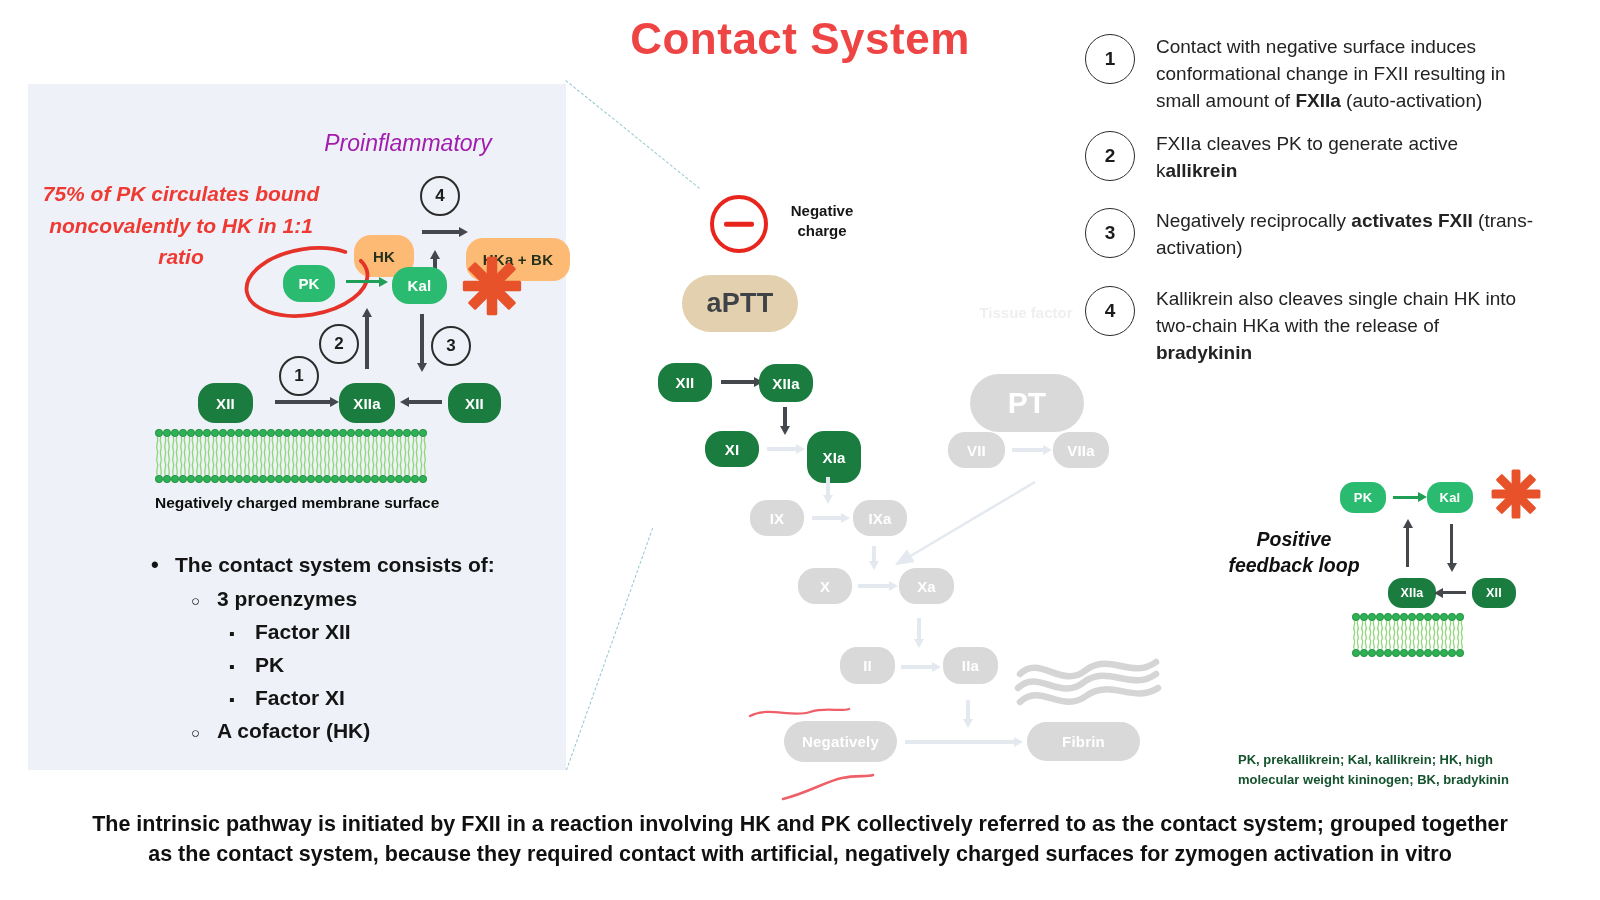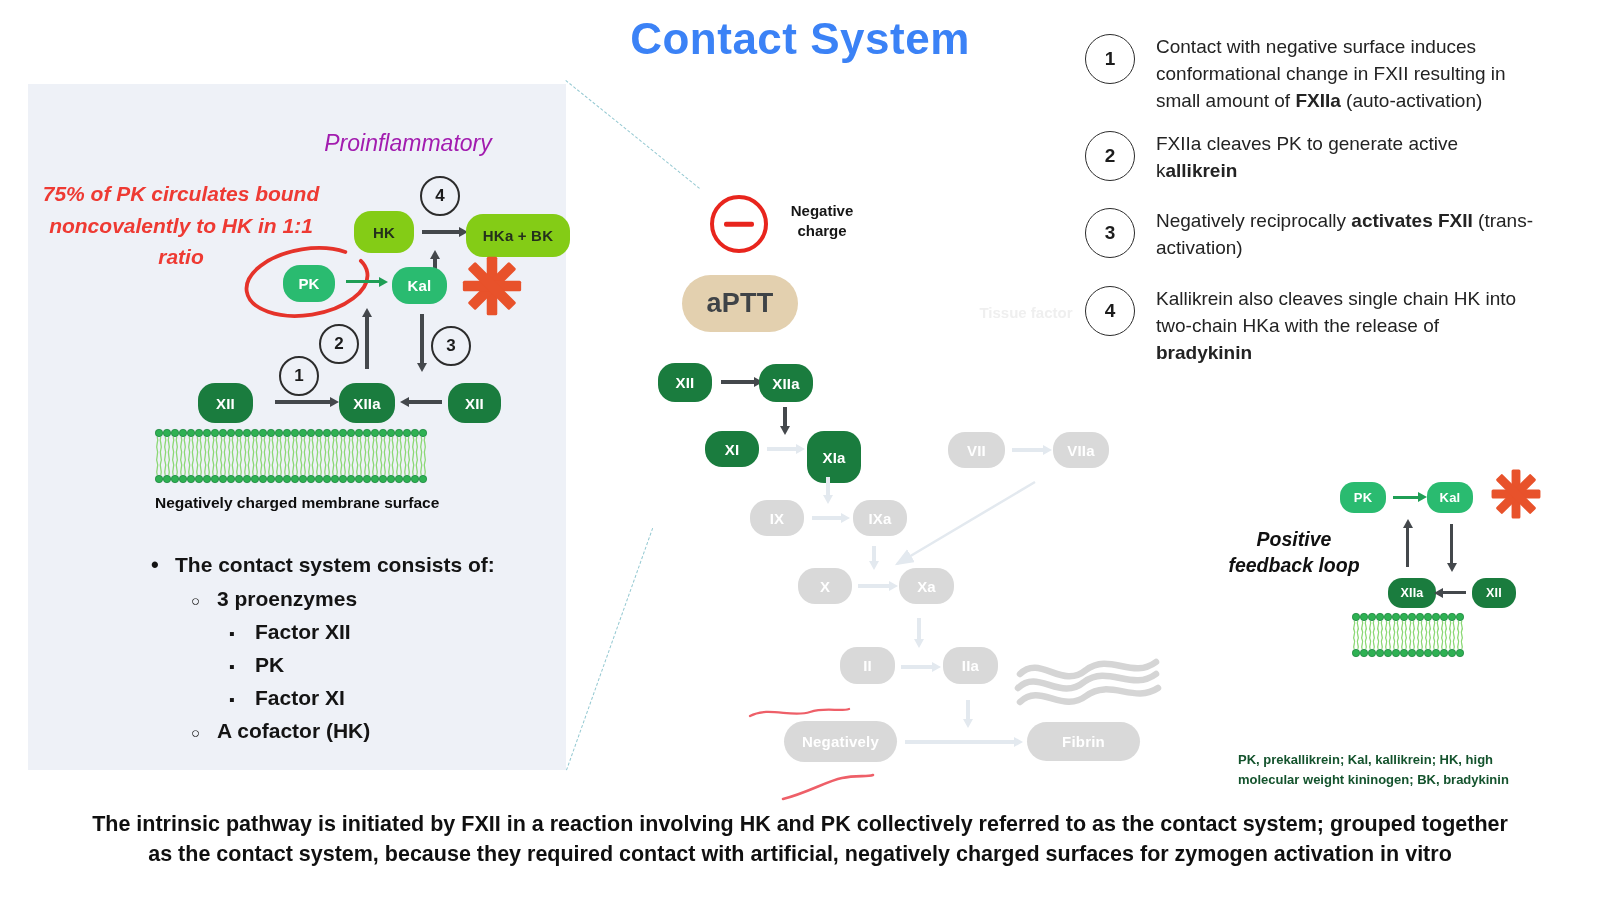--- a/index.html
+++ b/index.html
@@ -3,21 +3,21 @@
 <meta charset="utf-8">
 <style>
   html,body{margin:0;padding:0;background:#fff;}
   .stage{position:relative;width:1600px;height:900px;background:#ffffff;overflow:hidden;
          font-family:"Liberation Sans","DejaVu Sans",sans-serif;color:#111;}
   
   .pill{position:absolute;display:flex;align-items:center;justify-content:center;
         font-weight:bold;border-radius:17px;color:#fff;font-size:15px;letter-spacing:.2px;}
   .dg{background:#1a7c3e;}
   .mg{background:#2abb70;}
-  .lgr{background:#84cc16;color:#24301c;}
+  .lgr{background:#fdba74;color:#24301c;margin-top:24px;}
   .grp{background:#d9d9d9;}
   .tanp{background:#e3d0af;color:#3f4347;}
   .ar{position:absolute;--c:#44484c;}
   .ar.h{height:3.6px;background:var(--c);}
   .ar.v{width:3.6px;background:var(--c);}
   .ar.r::after{content:"";position:absolute;right:-8px;top:50%;transform:translateY(-50%);
     border-left:9px solid var(--c);border-top:5.5px solid transparent;border-bottom:5.5px solid transparent;}
   .ar.l::before{content:"";position:absolute;left:-8px;top:50%;transform:translateY(-50%);
     border-right:9px solid var(--c);border-top:5.5px solid transparent;border-bottom:5.5px solid transparent;}
   .ar.u::before{content:"";position:absolute;top:-8px;left:50%;transform:translateX(-50%);
@@ -26,21 +26,21 @@
     border-top:9px solid var(--c);border-left:5.5px solid transparent;border-right:5.5px solid transparent;}
   .faintar{--c:#e3e9ef;}
   .greenar{--c:#1f9e55;}
   .nbadge{border:2px solid #2c2c2c;border-radius:50%;display:flex;align-items:center;
           justify-content:center;font-weight:bold;color:#1c1c1c;box-sizing:border-box;}
   .nbadge.sm{position:absolute;width:40px;height:40px;font-size:17px;}
   .nbadge.lg{width:50px;height:50px;font-size:19px;border-width:1.7px;flex:0 0 50px;}
   .dash{position:absolute;border-top:1.6px dashed #93c8d1;transform-origin:0 0;}
   
   .title{position:absolute;left:0;top:14px;width:1600px;text-align:center;
-         font-size:44px;font-weight:800;letter-spacing:.5px;color:#3b82f6;}
+         font-size:44px;font-weight:800;letter-spacing:.5px;color:#ef4444;}
   .caption{position:absolute;left:15px;width:1570px;text-align:center;font-weight:bold;
            font-size:21.5px;color:#101010;}
   
   .panel{position:absolute;left:28px;top:84px;width:538px;height:686px;background:#eef1f7;}
   .pro{position:absolute;left:240px;top:46px;width:280px;text-align:center;
        font-style:italic;font-size:23px;color:#a21caf;}
   .annot{position:absolute;left:8px;top:94px;width:290px;text-align:center;font-style:italic;
          font-weight:bold;font-size:21px;line-height:1.5;color:#ee3a33;}
   .memlabel{position:absolute;left:127px;top:410px;width:290px;font-weight:bold;font-size:15.5px;color:#0e0e0e;}
   .blist{position:absolute;left:123px;top:468px;font-weight:bold;color:#141414;font-size:21px;}
@@ -290,20 +290,21 @@
   <div class="ar h r faintar" style="left:767px;top:447px;width:30px;"></div>
   <div class="pill dg" style="left:807px;top:431px;width:54px;height:52px;">XIa</div>
 
   <div class="ar v d faintar" style="left:826px;top:477px;height:19px;"></div>
   <div class="pill grp" style="left:750px;top:500px;width:54px;height:36px;">IX</div>
   <div class="ar h r faintar" style="left:812px;top:516px;width:30px;"></div>
   <div class="pill grp" style="left:853px;top:500px;width:54px;height:36px;">IXa</div>
   <div class="ar v d faintar" style="left:872px;top:546px;height:16px;"></div>
 
   <div class="tf">Tissue factor</div>
+  <div class="pill grp" style="left:970px;top:374px;width:114px;height:58px;border-radius:29px;font-size:30px;">PT</div>
   <div class="pill grp" style="left:948px;top:432px;width:57px;height:36px;">VII</div>
   <div class="ar h r faintar" style="left:1012px;top:448px;width:32px;"></div>
   <div class="pill grp" style="left:1053px;top:432px;width:56px;height:36px;">VIIa</div>
 
   <svg width="160" height="100" style="position:absolute;left:885px;top:472px;overflow:visible;">
     <defs>
       <marker id="mh" markerWidth="9" markerHeight="8" refX="6.5" refY="3" orient="auto">
         <path d="M0,0 L7.5,3 L0,6 z" fill="#e3e9ef"></path>
       </marker>
     </defs>

